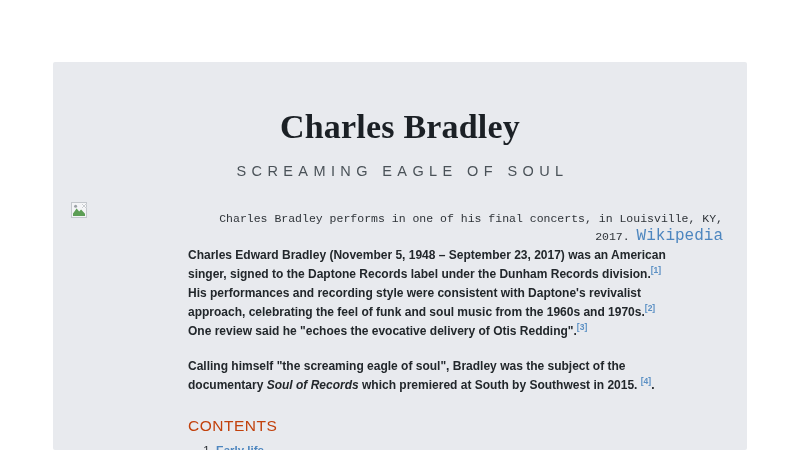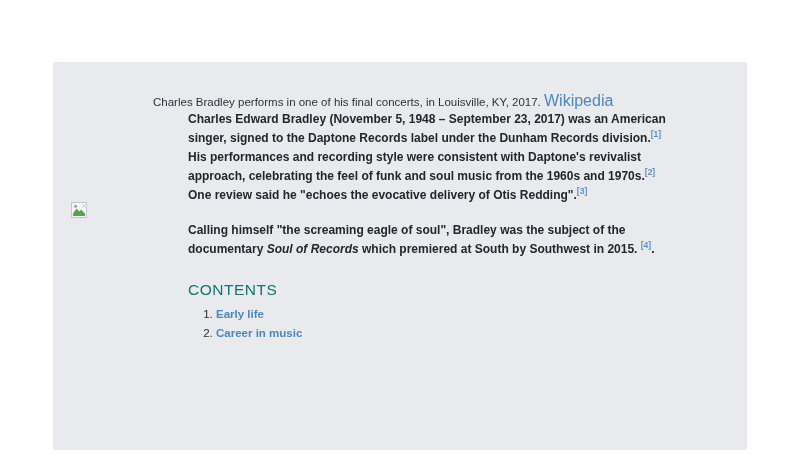--- a/index.html
+++ b/index.html
@@ -64,22 +64,23 @@
     position: absolute;
     left: 18px;
     top: 140px;
     width: 16px;
     height: 16px;
   }
 
   
   .caption-row {
     margin-top: 30px;
-    text-align: left;
+    text-align: right;
     padding: 0 24px 0 100px;
+    font-family: Liberation Mono, monospace;
   }
   .caption {
     font-size: 11.5px;
     color: #2e3338;
     line-height: 1.4;
   }
 
   
   .body-wrap {
     padding: 0 70px 0 135px;
@@ -105,21 +106,21 @@
     font-size: 8.5px;
     vertical-align: super;
     line-height: 0;
   }
   i.title-italic { font-style: italic; }
 
   
   h2.contents-heading {
     font-size: 15.5px;
     font-weight: 400;
-    color: #0f766e;
+    color: #c2410c;
     letter-spacing: 0.5px;
     margin: 22px 0 0 0;
   }
   ol.toc {
     margin: 7px 0 0 0;
     padding-left: 28px;
     list-style-type: decimal;
   }
   ol.toc > li {
     font-size: 11.5px;
@@ -133,20 +134,24 @@
     font-weight: bold;
   }
 </style>
 </head>
 <body>
 
 <div id="page">
 
   <div id="card">
 
+    <div class="header">
+      <h1 class="title">Charles Bradley</h1>
+      <div class="subtitle">Screaming Eagle of Soul</div>
+    </div>
 
     <div class="broken-image">
       <svg width="16" height="16" viewBox="0 0 16 16" xmlns="http://www.w3.org/2000/svg">
         <rect x="0.5" y="0.5" width="15" height="15" fill="#f3f4f6" stroke="#c3c7cc" stroke-width="1"></rect>
         <path d="M2 11.5 L5.6 6.6 L8.2 9.6 L10.1 7.4 L14 11.8 L14 14 L2 14 Z" fill="#5c9e55"></path>
         <circle cx="4.6" cy="4.3" r="1.5" fill="#9aa0a6"></circle>
         <path d="M11 2 L15 6 M15 2 L11 6" stroke="#ffffff" stroke-width="1.6" fill="none"></path>
         <path d="M11 2 L15 6 M15 2 L11 6" stroke="#c3c7cc" stroke-width="0.9" fill="none"></path>
       </svg>
     </div>

